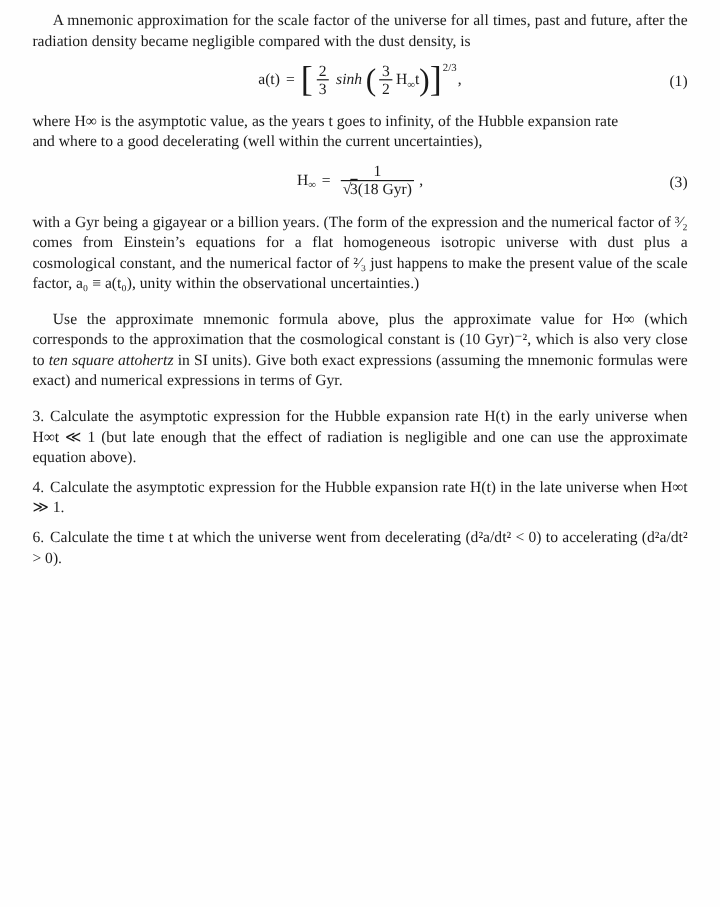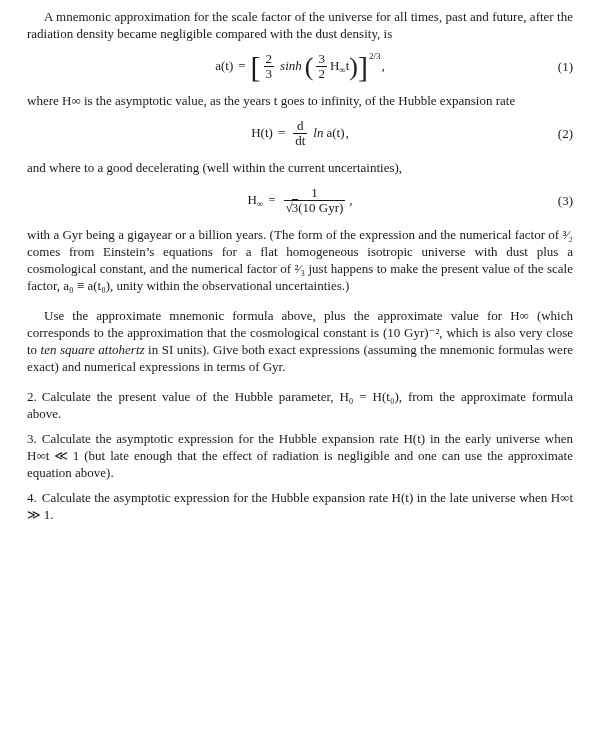--- a/index.html
+++ b/index.html
@@ -47,35 +47,31 @@
 
   <p class="indent"><span>A mnemonic approximation for the scale factor of the universe for all times, past and future, after the radiation density became negligible compared with the dust density, is</span></p>
 
   <div class="equation">
     <span class="eq-body"><span class="mi">a(t)</span><span class="rel">=</span><span class="delim bracket">[</span><span class="frac"><span class="num">2</span><span class="den">3</span></span><span class="fn">sinh</span><span class="delim paren">(</span><span class="frac"><span class="num">3</span><span class="den">2</span></span><span class="mi">H</span><sub class="msub">∞</sub><span class="mi">t</span><span class="delim paren">)</span><span class="delim bracket">]</span><sup class="msup">2/3</sup><span class="comma">,</span></span>
     <span class="eq-tag">(1)</span>
   </div>
 
   <p><span>where H∞ is the asymptotic value, as the years t goes to infinity, of the Hubble expansion rate</span></p>
 
-  <div class="equation">
-    <span class="eq-body"><span class="mi">H(t)</span><span class="rel">=</span><span class="frac"><span class="num mi">d</span><span class="den mi">dt</span></span><span class="fn">ln</span><span class="mi">a(t)</span><span class="comma">,</span></span>
-    <span class="eq-tag">(2)</span>
-  </div>
 
   <p><span>and where to a good decelerating (well within the current uncertainties),</span></p>
 
   <div class="equation">
-    <span class="eq-body"><span class="mi">H</span><sub class="msub">∞</sub><span class="rel">=</span><span class="frac"><span class="num">1</span><span class="den"><span class="sqrt">√</span><span class="sqrt-arg">3</span><span>(10 Gyr)</span></span></span><span class="comma">,</span></span>
+    <span class="eq-body"><span class="mi">H</span><sub class="msub">∞</sub><span class="rel">=</span><span class="frac"><span class="num">1</span><span class="den"><span class="sqrt">√</span><span class="sqrt-arg">3</span><span>(18 Gyr)</span></span></span><span class="comma">,</span></span>
     <span class="eq-tag">(3)</span>
   </div>
 
   <p><span>with a Gyr being a gigayear or a billion years. (The form of the expression and the numerical factor of ³⁄₂ comes from Einstein’s equations for a flat homogeneous isotropic universe with dust plus a cosmological constant, and the numerical factor of ²⁄₃ just happens to make the present value of the scale factor, a₀ ≡ a(t₀), unity within the observational uncertainties.)</span></p>
 
   <p class="indent gap-before"><span>Use the approximate mnemonic formula above, plus the approximate value for H∞ (which corresponds to the approximation that the cosmological constant is (10 Gyr)⁻², which is also very close to </span><em>ten square attohertz</em><span> in SI units). Give both exact expressions (assuming the mnemonic formulas were exact) and numerical expressions in terms of Gyr.</span></p>
 
   <div class="problems gap-before">
-    <p><span class="item-num">2.</span><span>Calculate the present value of the Hubble parameter, H₀ = H(t₀), from the approximate formula above.</span></p>
     <p><span class="item-num">3.</span><span>Calculate the asymptotic expression for the Hubble expansion rate H(t) in the early universe when H∞t ≪ 1 (but late enough that the effect of radiation is negligible and one can use the approximate equation above).</span></p>
     <p><span class="item-num">4.</span><span>Calculate the asymptotic expression for the Hubble expansion rate H(t) in the late universe when H∞t ≫ 1.</span></p>
+    <p><span class="item-num">6.</span><span>Calculate the time t at which the universe went from decelerating (d²a/dt² &lt; 0) to accelerating (d²a/dt² &gt; 0).</span></p>
   </div>
 
 </div>
 
 </body></html>

